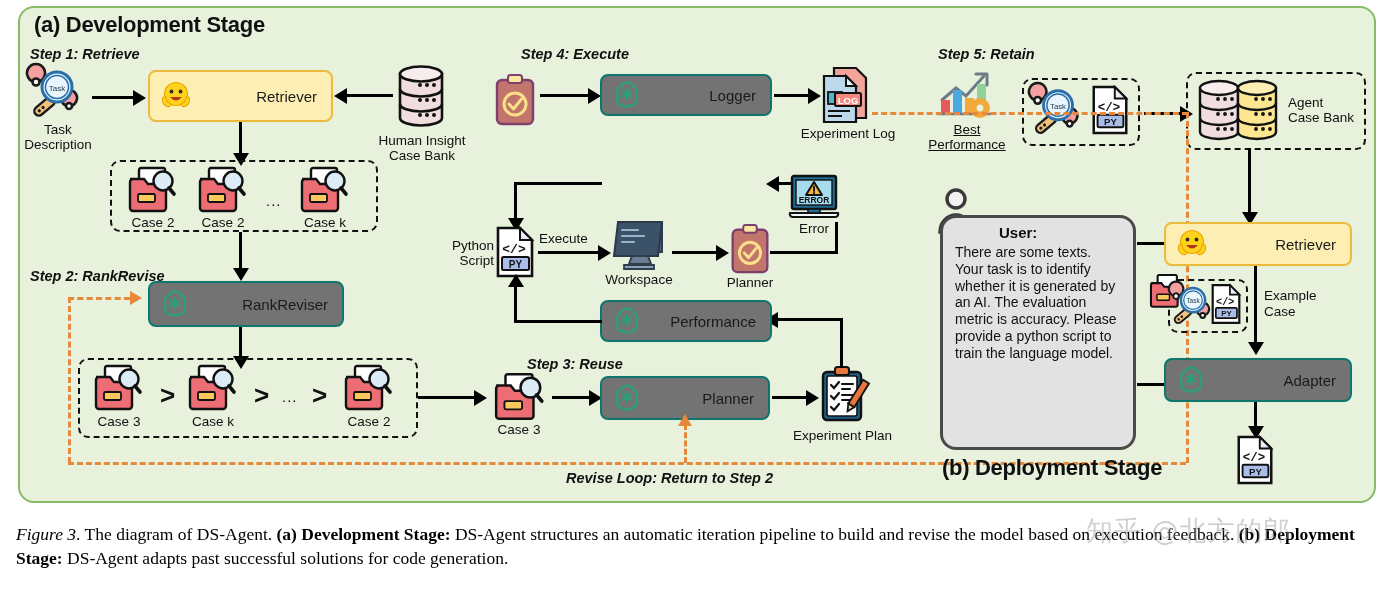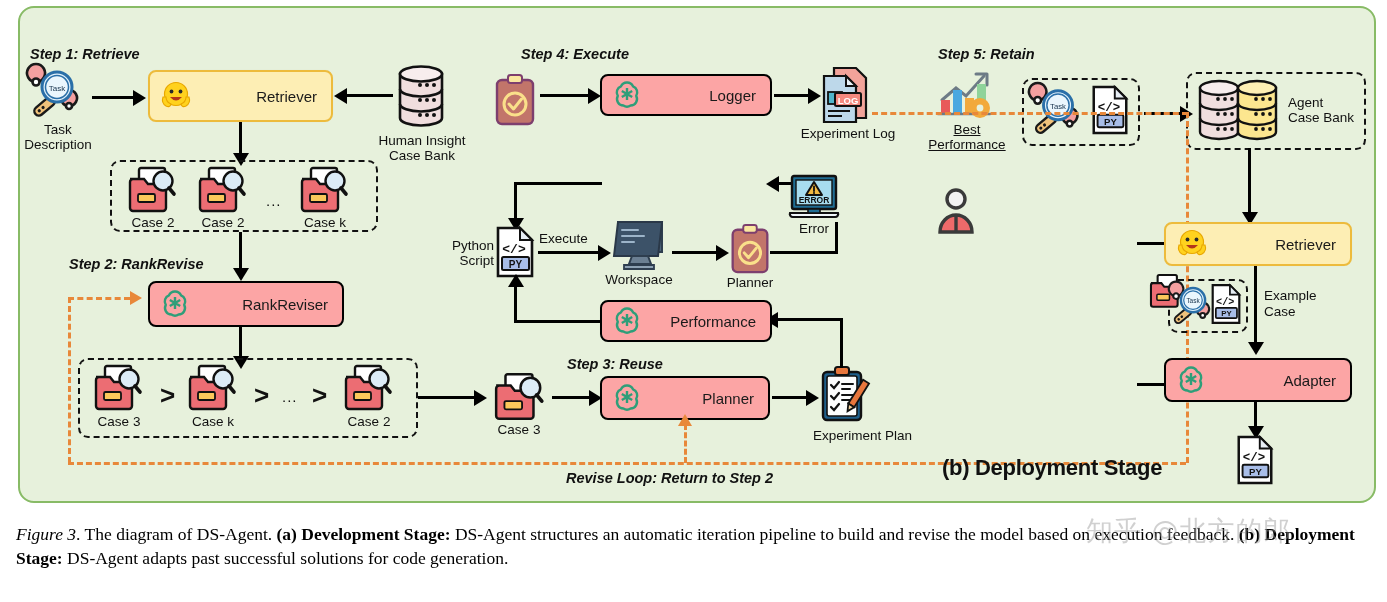--- a/index.html
+++ b/index.html
@@ -61,22 +61,22 @@
     color: #1a1a1a;
     white-space: nowrap;
   }
   .agentbox .glyph {
     position: absolute;
     left: 9px; top: 50%;
     transform: translateY(-50%);
     width: 34px; height: 34px;
   }
   .box-green {
-    background: #fca5a5;
-    border: 2px solid #000000;
+    background: #737373;
+    border: 2px solid #0f766e;
   }
   .box-yellow {
     background: #fdeeb4;
     border: 2px solid #edbb3c;
   }
 
   
   .cap {
     position: absolute;
     font-size: 13.5px;
@@ -204,20 +204,21 @@
   }
 
   svg { display: block; overflow: visible; }
 </style>
 </head>
 <body>
 
 <div id="root">
 
   <div id="dev-panel"></div>
+  <div class="panel-title" id="dev-title">(a) Development Stage</div>
 
   <div class="step-label" style="left:30px; top:46px;">Step 1: Retrieve</div>
 
   <div style="position:absolute; left:26px; top:64px; width:62px; height:58px;">
     <svg width="62" height="58" viewBox="0 0 62 58">
       <g stroke="#1a1a1a" stroke-width="2.6" fill="none">
         <path d="M10 18 a9 9 0 1 1 0.01 0" fill="#f4a0a0"></path>
         <circle cx="10" cy="18" r="3.5" fill="#fff"></circle>
         <path d="M43 42 a8 8 0 1 1 0.01 0" fill="#f4a0a0"></path>
         <circle cx="43" cy="42" r="3" fill="#fff"></circle>
@@ -312,21 +313,21 @@
     <svg width="54" height="50" viewBox="0 0 54 50">
       <rect x="13" y="2" width="26" height="22" rx="2" fill="#fff" stroke="#111" stroke-width="2.4"></rect>
       <path d="M4 13 h14 l4 5 h15 a3 3 0 0 1 3 3 v21 a3 3 0 0 1 -3 3 h-30 a3 3 0 0 1 -3 -3 v-26 a3 3 0 0 1 3 -3 z" fill="#ec6d73" stroke="#111" stroke-width="2.4"></path>
       <rect x="12" y="28" width="17" height="8" rx="1.5" fill="#fbc85b" stroke="#111" stroke-width="1.8"></rect>
       <circle cx="37" cy="15" r="9.5" fill="#dcecf7" stroke="#111" stroke-width="2.4"></circle>
       <path d="M43 22 l5 6" stroke="#111" stroke-width="3.6" stroke-linecap="round"></path>
     </svg>
   </div>
   <div class="caselabel" style="left:296px; top:215px; width:58px;">Case k</div>
 
-  <div class="step-label" style="left:30px; top:256px;margin-left:39px;">Step 2: RankRevise</div>
+  <div class="step-label" style="left:30px; top:268px;">Step 2: RankRevise</div>
 
   <div class="ln v" style="left:239px; top:232px; height:40px;"></div>
   <div class="arrowhead ah-d" style="left:233px; top:268px;"></div>
 
   <div class="agentbox box-green" style="left:148px; top:281px; width:196px; height:46px;">
     <span class="glyph">
       <svg width="32" height="32" viewBox="0 0 32 32">
         <g fill="none" stroke="#2e9e79" stroke-width="2.4" stroke-linejoin="round">
           <path d="M16 4.5 a6.5 6.5 0 0 1 6 3.8 a6.5 6.5 0 0 1 3.2 9.6 a6.5 6.5 0 0 1 -5.6 9.6 a6.5 6.5 0 0 1 -7.2 0 a6.5 6.5 0 0 1 -5.6 -9.6 a6.5 6.5 0 0 1 3.2 -9.6 a6.5 6.5 0 0 1 6 -3.8 z"></path>
           <path d="M16 10 v12 M10.8 13 l10.4 6 M10.8 19 l10.4 -6"></path>
@@ -376,21 +377,21 @@
       <rect x="12" y="28" width="17" height="8" rx="1.5" fill="#fbc85b" stroke="#111" stroke-width="1.8"></rect>
       <circle cx="37" cy="15" r="9.5" fill="#dcecf7" stroke="#111" stroke-width="2.4"></circle>
       <path d="M43 22 l5 6" stroke="#111" stroke-width="3.6" stroke-linecap="round"></path>
     </svg>
   </div>
   <div class="caselabel" style="left:338px; top:414px; width:62px;">Case 2</div>
 
   <div class="ln h" style="left:418px; top:396px; width:60px;"></div>
   <div class="arrowhead ah-r" style="left:474px; top:390px;"></div>
 
-  <div class="step-label" style="left:527px; top:356px;margin-left:40px;">Step 3: Reuse</div>
+  <div class="step-label" style="left:527px; top:356px;">Step 3: Reuse</div>
 
   <div class="caseicon" style="left:492px; top:372px; width:56px; height:52px;">
     <svg width="56" height="52" viewBox="0 0 54 50">
       <rect x="13" y="2" width="26" height="22" rx="2" fill="#fff" stroke="#111" stroke-width="2.4"></rect>
       <path d="M4 13 h14 l4 5 h15 a3 3 0 0 1 3 3 v21 a3 3 0 0 1 -3 3 h-30 a3 3 0 0 1 -3 -3 v-26 a3 3 0 0 1 3 -3 z" fill="#ec6d73" stroke="#111" stroke-width="2.4"></path>
       <rect x="12" y="28" width="17" height="8" rx="1.5" fill="#fbc85b" stroke="#111" stroke-width="1.8"></rect>
       <circle cx="37" cy="15" r="9.5" fill="#dcecf7" stroke="#111" stroke-width="2.4"></circle>
       <path d="M43 22 l5 6" stroke="#111" stroke-width="3.6" stroke-linecap="round"></path>
     </svg>
   </div>
@@ -427,21 +428,21 @@
       <g stroke="#111" stroke-width="2" stroke-linecap="round">
         <path d="M24 18 h11 M24 23 h8"></path>
         <path d="M24 29 h11 M24 34 h8"></path>
       </g>
       <g transform="rotate(32 36 34)">
         <rect x="33" y="12" width="7" height="28" fill="#e8763c" stroke="#111" stroke-width="1.8"></rect>
         <path d="M33 40 l3.5 7 l3.5 -7 z" fill="#f5d29a" stroke="#111" stroke-width="1.8"></path>
       </g>
     </svg>
   </div>
-  <div class="cap" style="left:790px; top:428px; width:105px;margin-left:20px;">Experiment Plan</div>
+  <div class="cap" style="left:790px; top:428px; width:105px;">Experiment Plan</div>
 
   <div class="ln v" style="left:840px; top:318px; height:50px;"></div>
   <div class="ln h" style="left:772px; top:318px; width:71px;"></div>
   <div class="arrowhead ah-l" style="left:765px; top:312px;"></div>
 
   <div class="step-label" style="left:521px; top:46px;">Step 4: Execute</div>
 
   <div style="position:absolute; left:493px; top:74px; width:44px; height:54px;">
     <svg width="44" height="54" viewBox="0 0 44 54">
       <rect x="4" y="6" width="36" height="44" rx="5" fill="#c2756a" stroke="#7d3f6e" stroke-width="2.4"></rect>
@@ -681,20 +682,24 @@
   <div class="panel-title" id="deploy-title">(b) Deployment Stage</div>
 
   <div id="user-avatar">
     <svg width="52" height="50" viewBox="0 0 52 50">
       <circle cx="18" cy="11" r="9" fill="#f2f2f2" stroke="#3a3a3a" stroke-width="3.4"></circle>
       <path d="M2 44 a16 17 0 0 1 32 0 z" fill="#ee6a6a" stroke="#3a3a3a" stroke-width="3.4"></path>
       <path d="M18 27 v16" stroke="#3a3a3a" stroke-width="3.4"></path>
     </svg>
   </div>
 
+  <div id="user-bubble">
+    <div class="uname">User:</div>
+    <div class="utext">There are some texts. Your task is to identify whether it is generated by an AI. The evaluation metric is accuracy. Please provide a python script to train the language model.</div>
+  </div>
 
   <div class="ln h" style="left:1137px; top:242px; width:44px;"></div>
   <div class="arrowhead ah-r" style="left:1176px; top:236px;"></div>
 
   <div class="agentbox box-yellow" style="left:1164px; top:222px; width:188px; height:44px;">
     <span class="glyph">
       <svg width="34" height="34" viewBox="0 0 34 34">
         <circle cx="17" cy="15" r="11.5" fill="#ffd21e" stroke="#e8a700" stroke-width="1.2"></circle>
         <circle cx="12.5" cy="12.5" r="1.9" fill="#2a2a2a"></circle>
         <circle cx="21.5" cy="12.5" r="1.9" fill="#2a2a2a"></circle>

